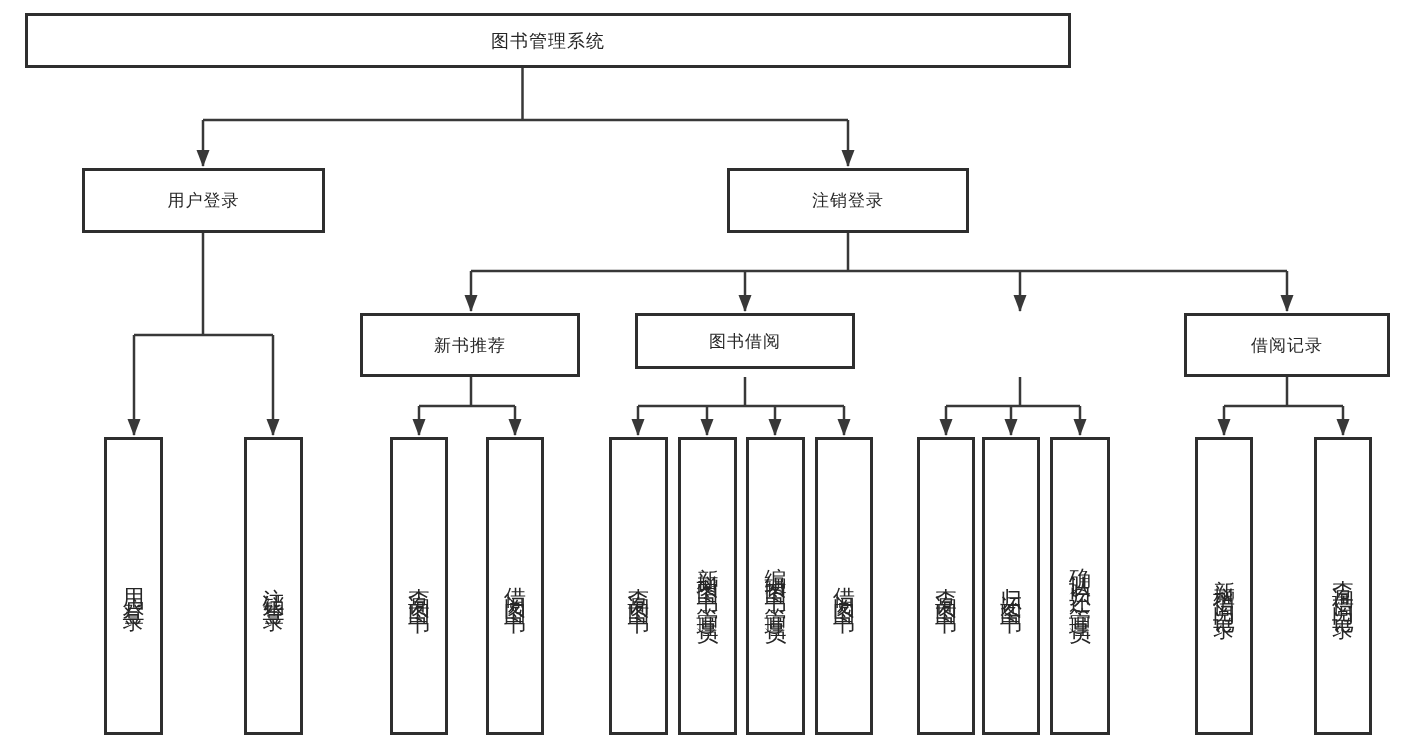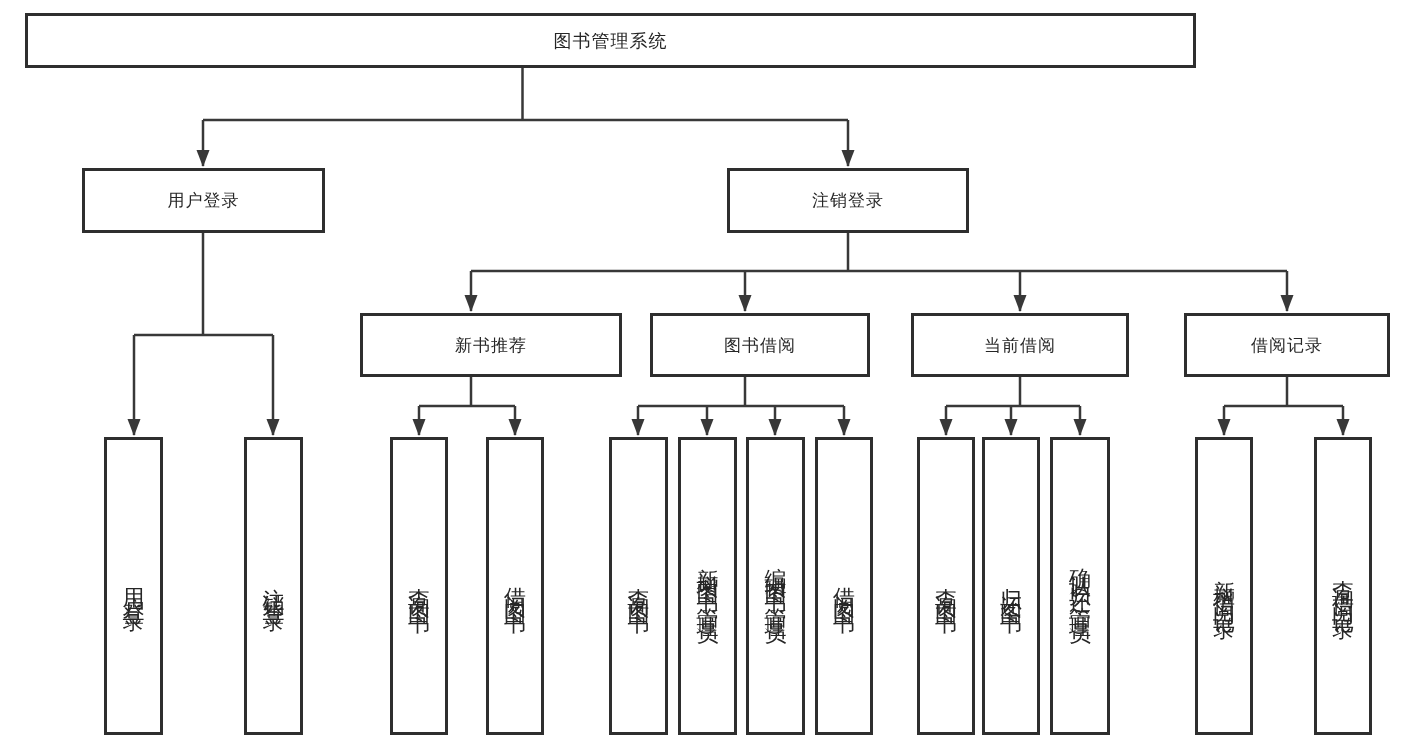--- a/index.html
+++ b/index.html
@@ -93,28 +93,27 @@
       <line x1="775" y1="406" x2="775" y2="435" marker-end="url(#ah)"></line>
       <line x1="844" y1="406" x2="844" y2="435" marker-end="url(#ah)"></line>
       <line x1="946" y1="406" x2="946" y2="435" marker-end="url(#ah)"></line>
       <line x1="1011" y1="406" x2="1011" y2="435" marker-end="url(#ah)"></line>
       <line x1="1080" y1="406" x2="1080" y2="435" marker-end="url(#ah)"></line>
       <line x1="1224" y1="406" x2="1224" y2="435" marker-end="url(#ah)"></line>
       <line x1="1343" y1="406" x2="1343" y2="435" marker-end="url(#ah)"></line>
     </g>
   </svg>
 
-  <div class="node hnode rootnode" style="left:25px; top:13px; width:1171px; height:55px;">图书管理系统</div>
+  <div class="node hnode rootnode" style="left:25px; top:13px; width:1046px; height:55px;">图书管理系统</div>
 
   <div class="node hnode" style="left:82px; top:168px; width:243px; height:65px;">用户登录</div>
   <div class="node hnode" style="left:727px; top:168px; width:242px; height:65px;">注销登录</div>
 
-  <div class="node hnode" style="left:360px; top:313px; width:262px; height:64px;">新书推荐</div>
-  <div class="node hnode" style="left:650px; top:313px; width:220px; height:64px;text-align:center;">图书借阅</div>
-  <div class="node hnode" style="left:911px; top:313px; width:218px; height:64px;">当前借阅</div>
+  <div class="node hnode" style="left:360px; top:313px; width:220px; height:64px;">新书推荐</div>
+  <div class="node hnode" style="left:635px; top:313px; width:220px; height:56px;text-align:center;">图书借阅</div>
   <div class="node hnode" style="left:1184px; top:313px; width:206px; height:64px;">借阅记录</div>
 
   <div class="node vnode" style="left:104px; top:437px; width:59px; height:298px;">用户登录</div>
   <div class="node vnode" style="left:244px; top:437px; width:59px; height:298px;">注销登录</div>
 
   <div class="node vnode" style="left:390px; top:437px; width:58px; height:298px;">查询图书</div>
   <div class="node vnode" style="left:486px; top:437px; width:58px; height:298px;">借阅图书</div>
 
   <div class="node vnode" style="left:609px; top:437px; width:59px; height:298px;">查询图书</div>
   <div class="node vnode" style="left:678px; top:437px; width:59px; height:298px;">新增图书（管理员）</div>

